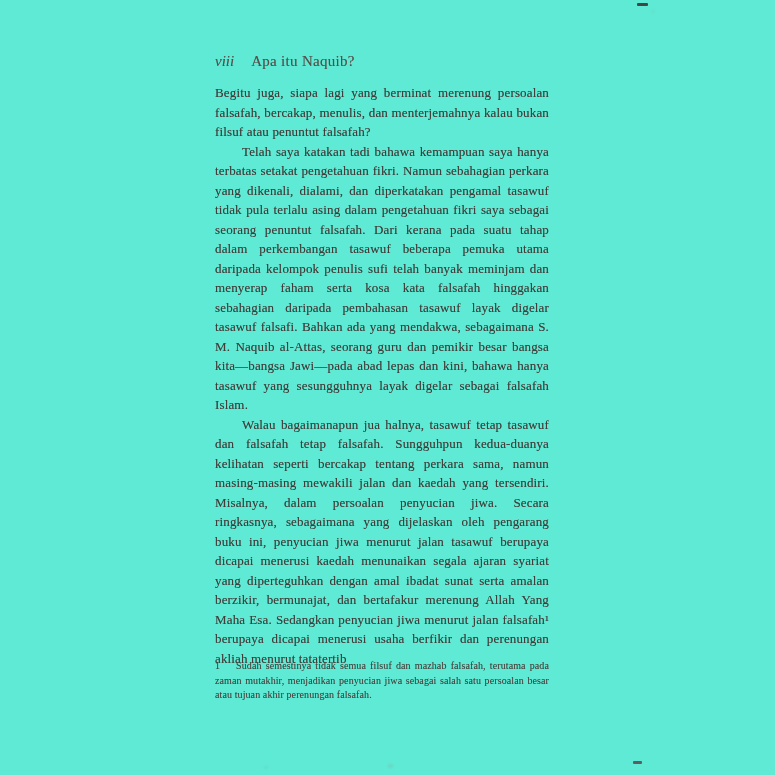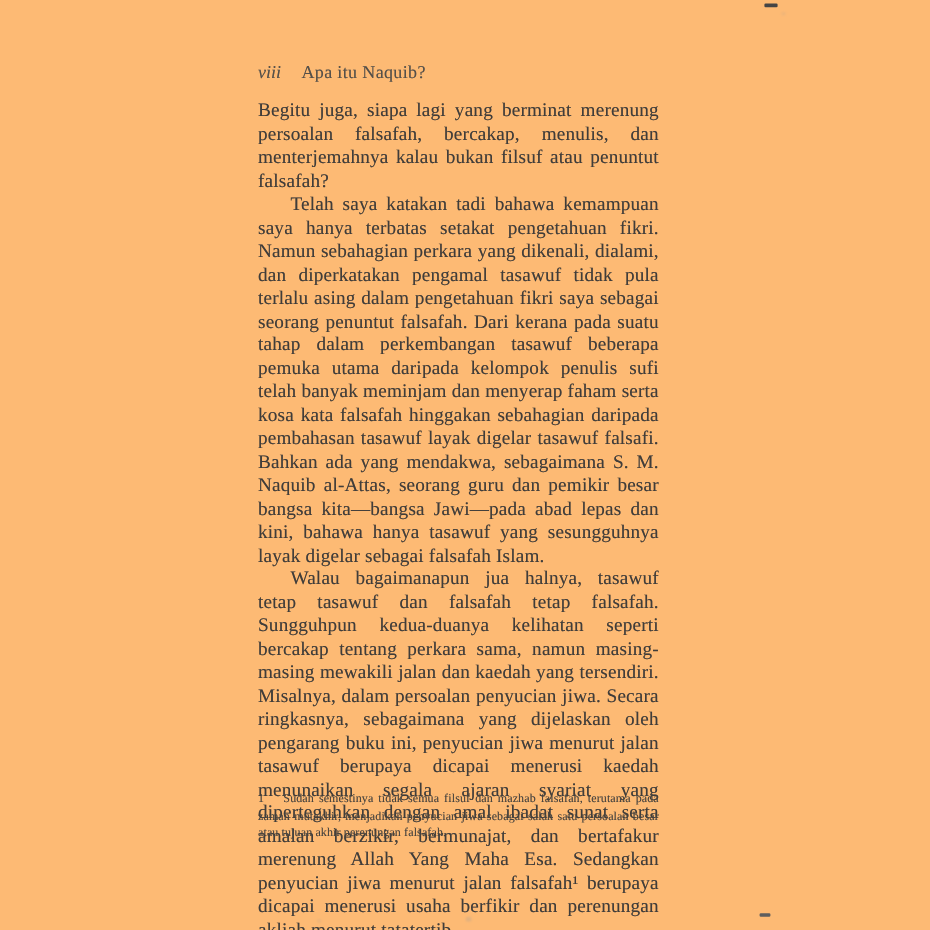--- a/index.html
+++ b/index.html
@@ -4,21 +4,21 @@
 <style>
   html, body {
     margin: 0;
     padding: 0;
     background: #ffffff;
   }
   .page {
     position: relative;
     width: 775px;
     height: 775px;
-    background: #fdba74;
+    background: #5eead4;
     overflow: hidden;
     font-family: "Liberation Serif", "DejaVu Serif", serif;
   }
   .content {
     position: absolute;
     left: 215px;
     top: 53px;
     width: 334px;
   }
   .running-header {
@@ -31,21 +31,21 @@
   }
   .folio {
     font-style: italic;
     margin-right: 17px;
   }
   .running-title {
     letter-spacing: 0.3px;
   }
   .body-text p {
     margin: 0;
-    font-size: 16px;
+    font-size: 13px;
     line-height: 19.5px;
     color: #403d3a;
     text-align: justify;
     letter-spacing: 0.15px;
     text-shadow: 0 0 0.5px rgba(70,66,62,0.5);
   }
   .body-text p.indent {
     text-indent: 27px;
   }
   .footnote {

